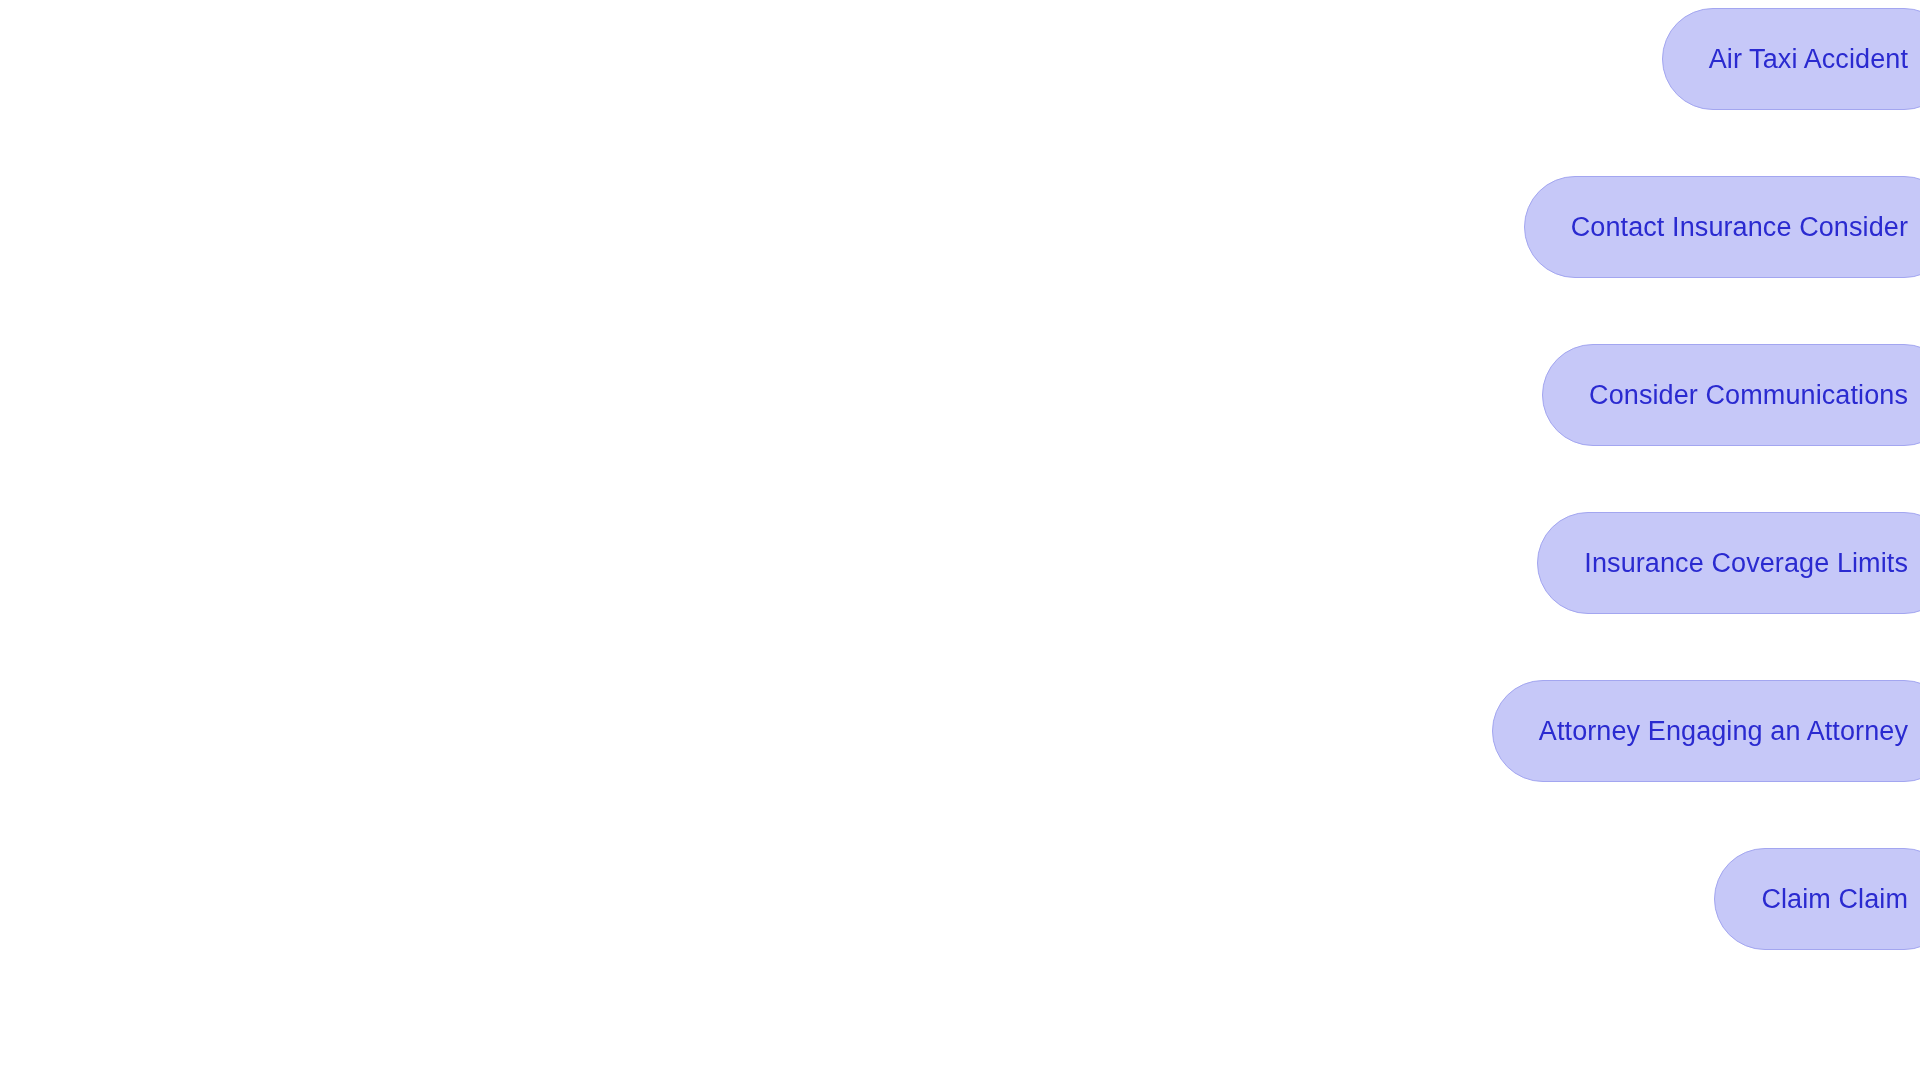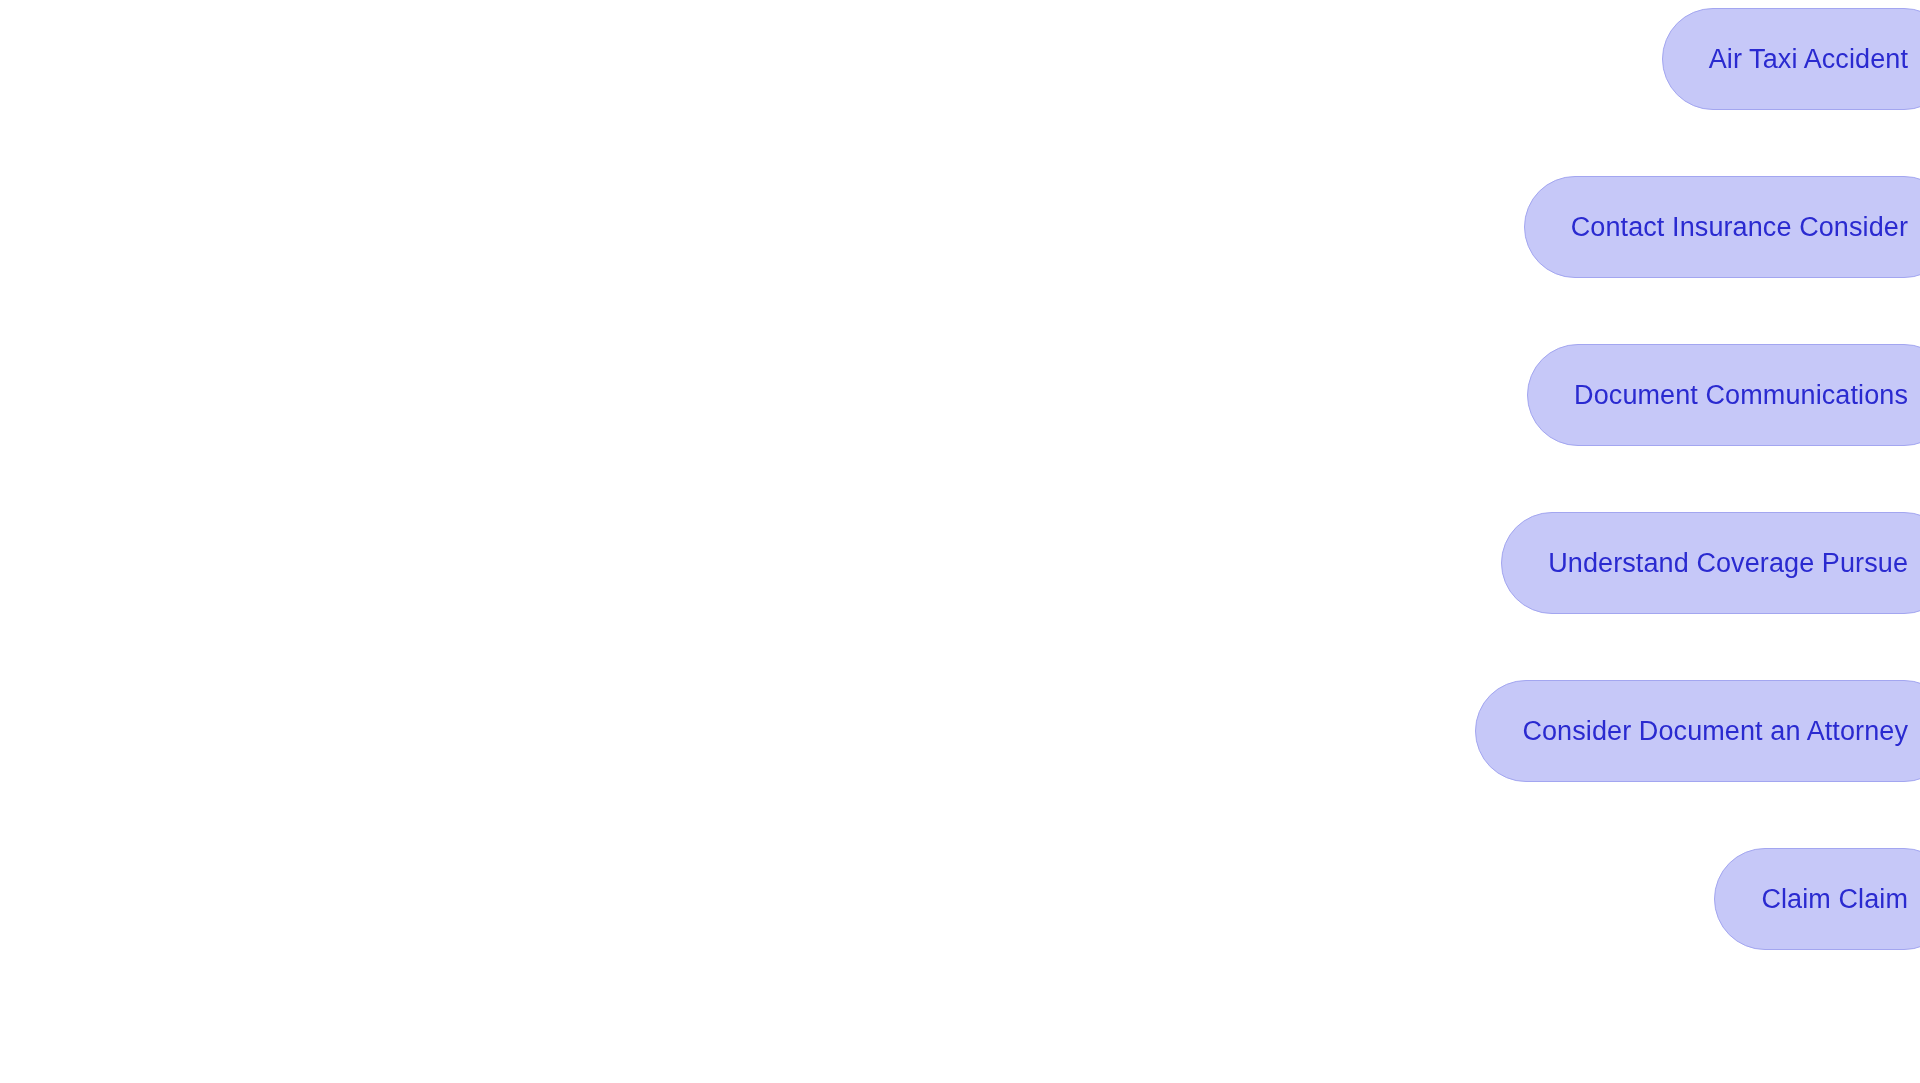--- a/index.html
+++ b/index.html
@@ -96,43 +96,43 @@
     </div>
 
     <div class="connector">
       <svg viewBox="0 0 24 66" xmlns="http://www.w3.org/2000/svg">
         <line x1="12" y1="0" x2="12" y2="52" stroke="#9a9de8" stroke-width="2.2"></line>
         <polygon points="4,50 20,50 12,65" fill="#9a9de8"></polygon>
       </svg>
     </div>
 
     <div class="node">
-      <span class="node-label">Document Communications</span>
+      <span class="node-label">Consider Communications</span>
     </div>
 
     <div class="connector">
       <svg viewBox="0 0 24 66" xmlns="http://www.w3.org/2000/svg">
         <line x1="12" y1="0" x2="12" y2="52" stroke="#9a9de8" stroke-width="2.2"></line>
         <polygon points="4,50 20,50 12,65" fill="#9a9de8"></polygon>
       </svg>
     </div>
 
     <div class="node">
-      <span class="node-label">Understand Coverage Pursue</span>
+      <span class="node-label">Insurance Coverage Limits</span>
     </div>
 
     <div class="connector">
       <svg viewBox="0 0 24 66" xmlns="http://www.w3.org/2000/svg">
         <line x1="12" y1="0" x2="12" y2="52" stroke="#9a9de8" stroke-width="2.2"></line>
         <polygon points="4,50 20,50 12,65" fill="#9a9de8"></polygon>
       </svg>
     </div>
 
     <div class="node">
-      <span class="node-label">Consider Document an Attorney</span>
+      <span class="node-label">Attorney Engaging an Attorney</span>
     </div>
 
     <div class="connector">
       <svg viewBox="0 0 24 66" xmlns="http://www.w3.org/2000/svg">
         <line x1="12" y1="0" x2="12" y2="52" stroke="#9a9de8" stroke-width="2.2"></line>
         <polygon points="4,50 20,50 12,65" fill="#9a9de8"></polygon>
       </svg>
     </div>
 
     <div class="node">

